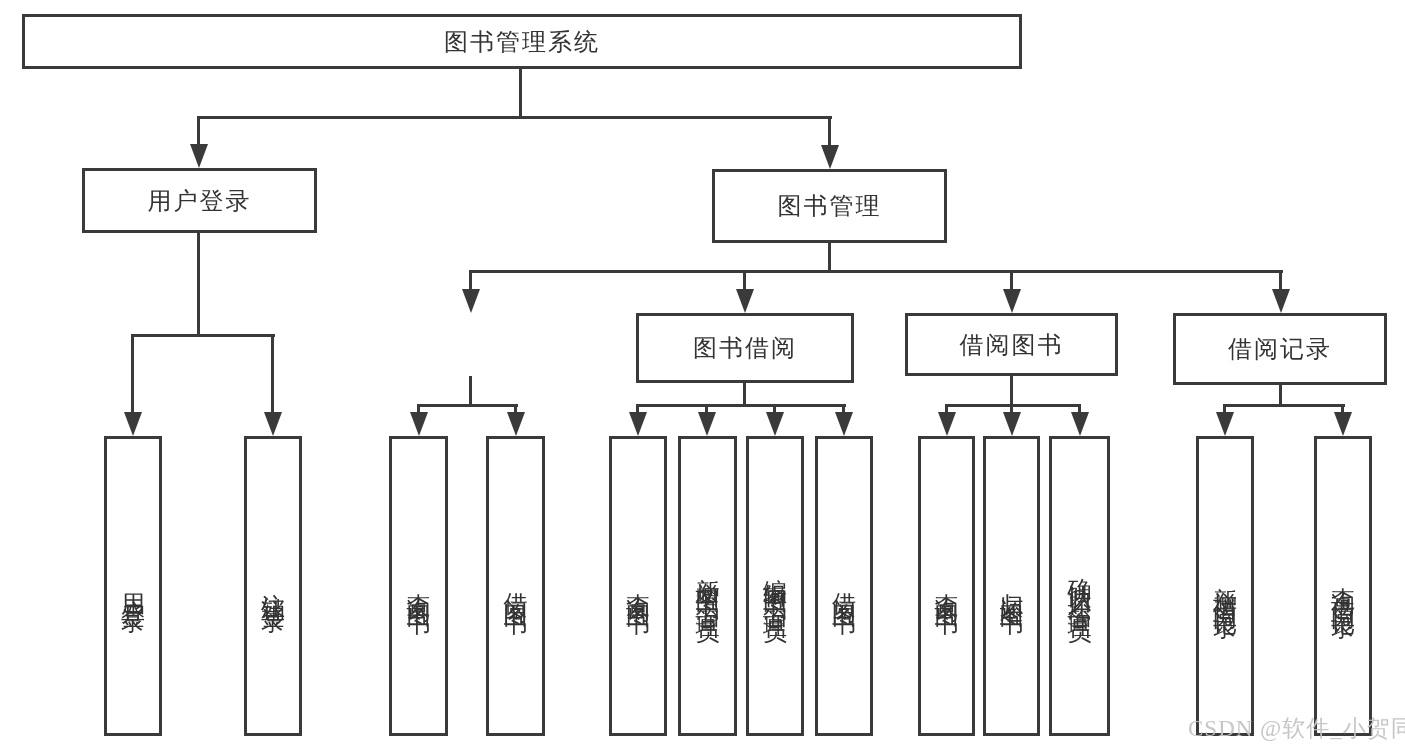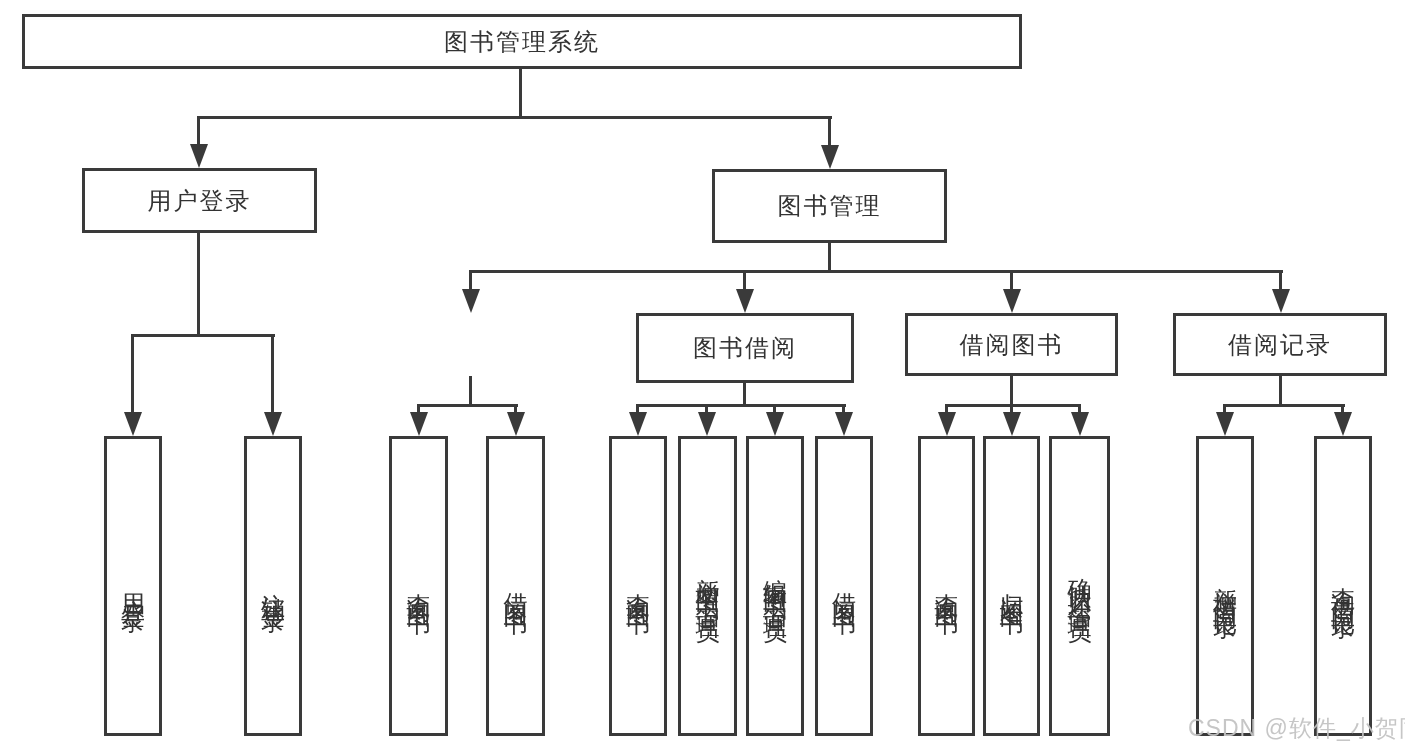--- a/index.html
+++ b/index.html
@@ -1,18 +1,18 @@
 <!DOCTYPE html>
 <html><head>
 <meta charset="utf-8">
 <style>
   html,body{margin:0;padding:0;background:#ffffff;}
   .stage{
     position:relative;width:1405px;height:747px;background:#ffffff;overflow:hidden;
-    font-family:Liberation Sans, sans-serif;color:#333333;
+    font-family:Liberation Serif, serif;color:#333333;
   }
   .box{
     position:absolute;box-sizing:border-box;border:3px solid #3a3a3a;background:#ffffff;
     display:flex;align-items:center;justify-content:center;
     font-size:24px;letter-spacing:2px;color:#333333;z-index:2;
   }
   .leaf{top:436px;height:300px;}
   .vtext{
     writing-mode:vertical-rl;line-height:1;letter-spacing:6px;font-size:24px;color:#333333;
     white-space:nowrap;
@@ -108,21 +108,21 @@
 
 
   <div class="box" style="left:636px;top:313px;width:218px;height:70px;">
     <span>图书借阅</span>
   </div>
 
   <div class="box" style="left:905px;top:313px;width:213px;height:63px;">
     <span>借阅图书</span>
   </div>
 
-  <div class="box" style="left:1173px;top:313px;width:214px;height:63px;">
+  <div class="box" style="left:1173px;top:313px;width:214px;height:72px;">
     <span>借阅记录</span>
   </div>
 
   <div class="box leaf" style="left:104px;width:58px;">
     <span class="vtext">用户登录</span>
   </div>
   <div class="box leaf" style="left:244px;width:58px;">
     <span class="vtext">注销登录</span>
   </div>
 

